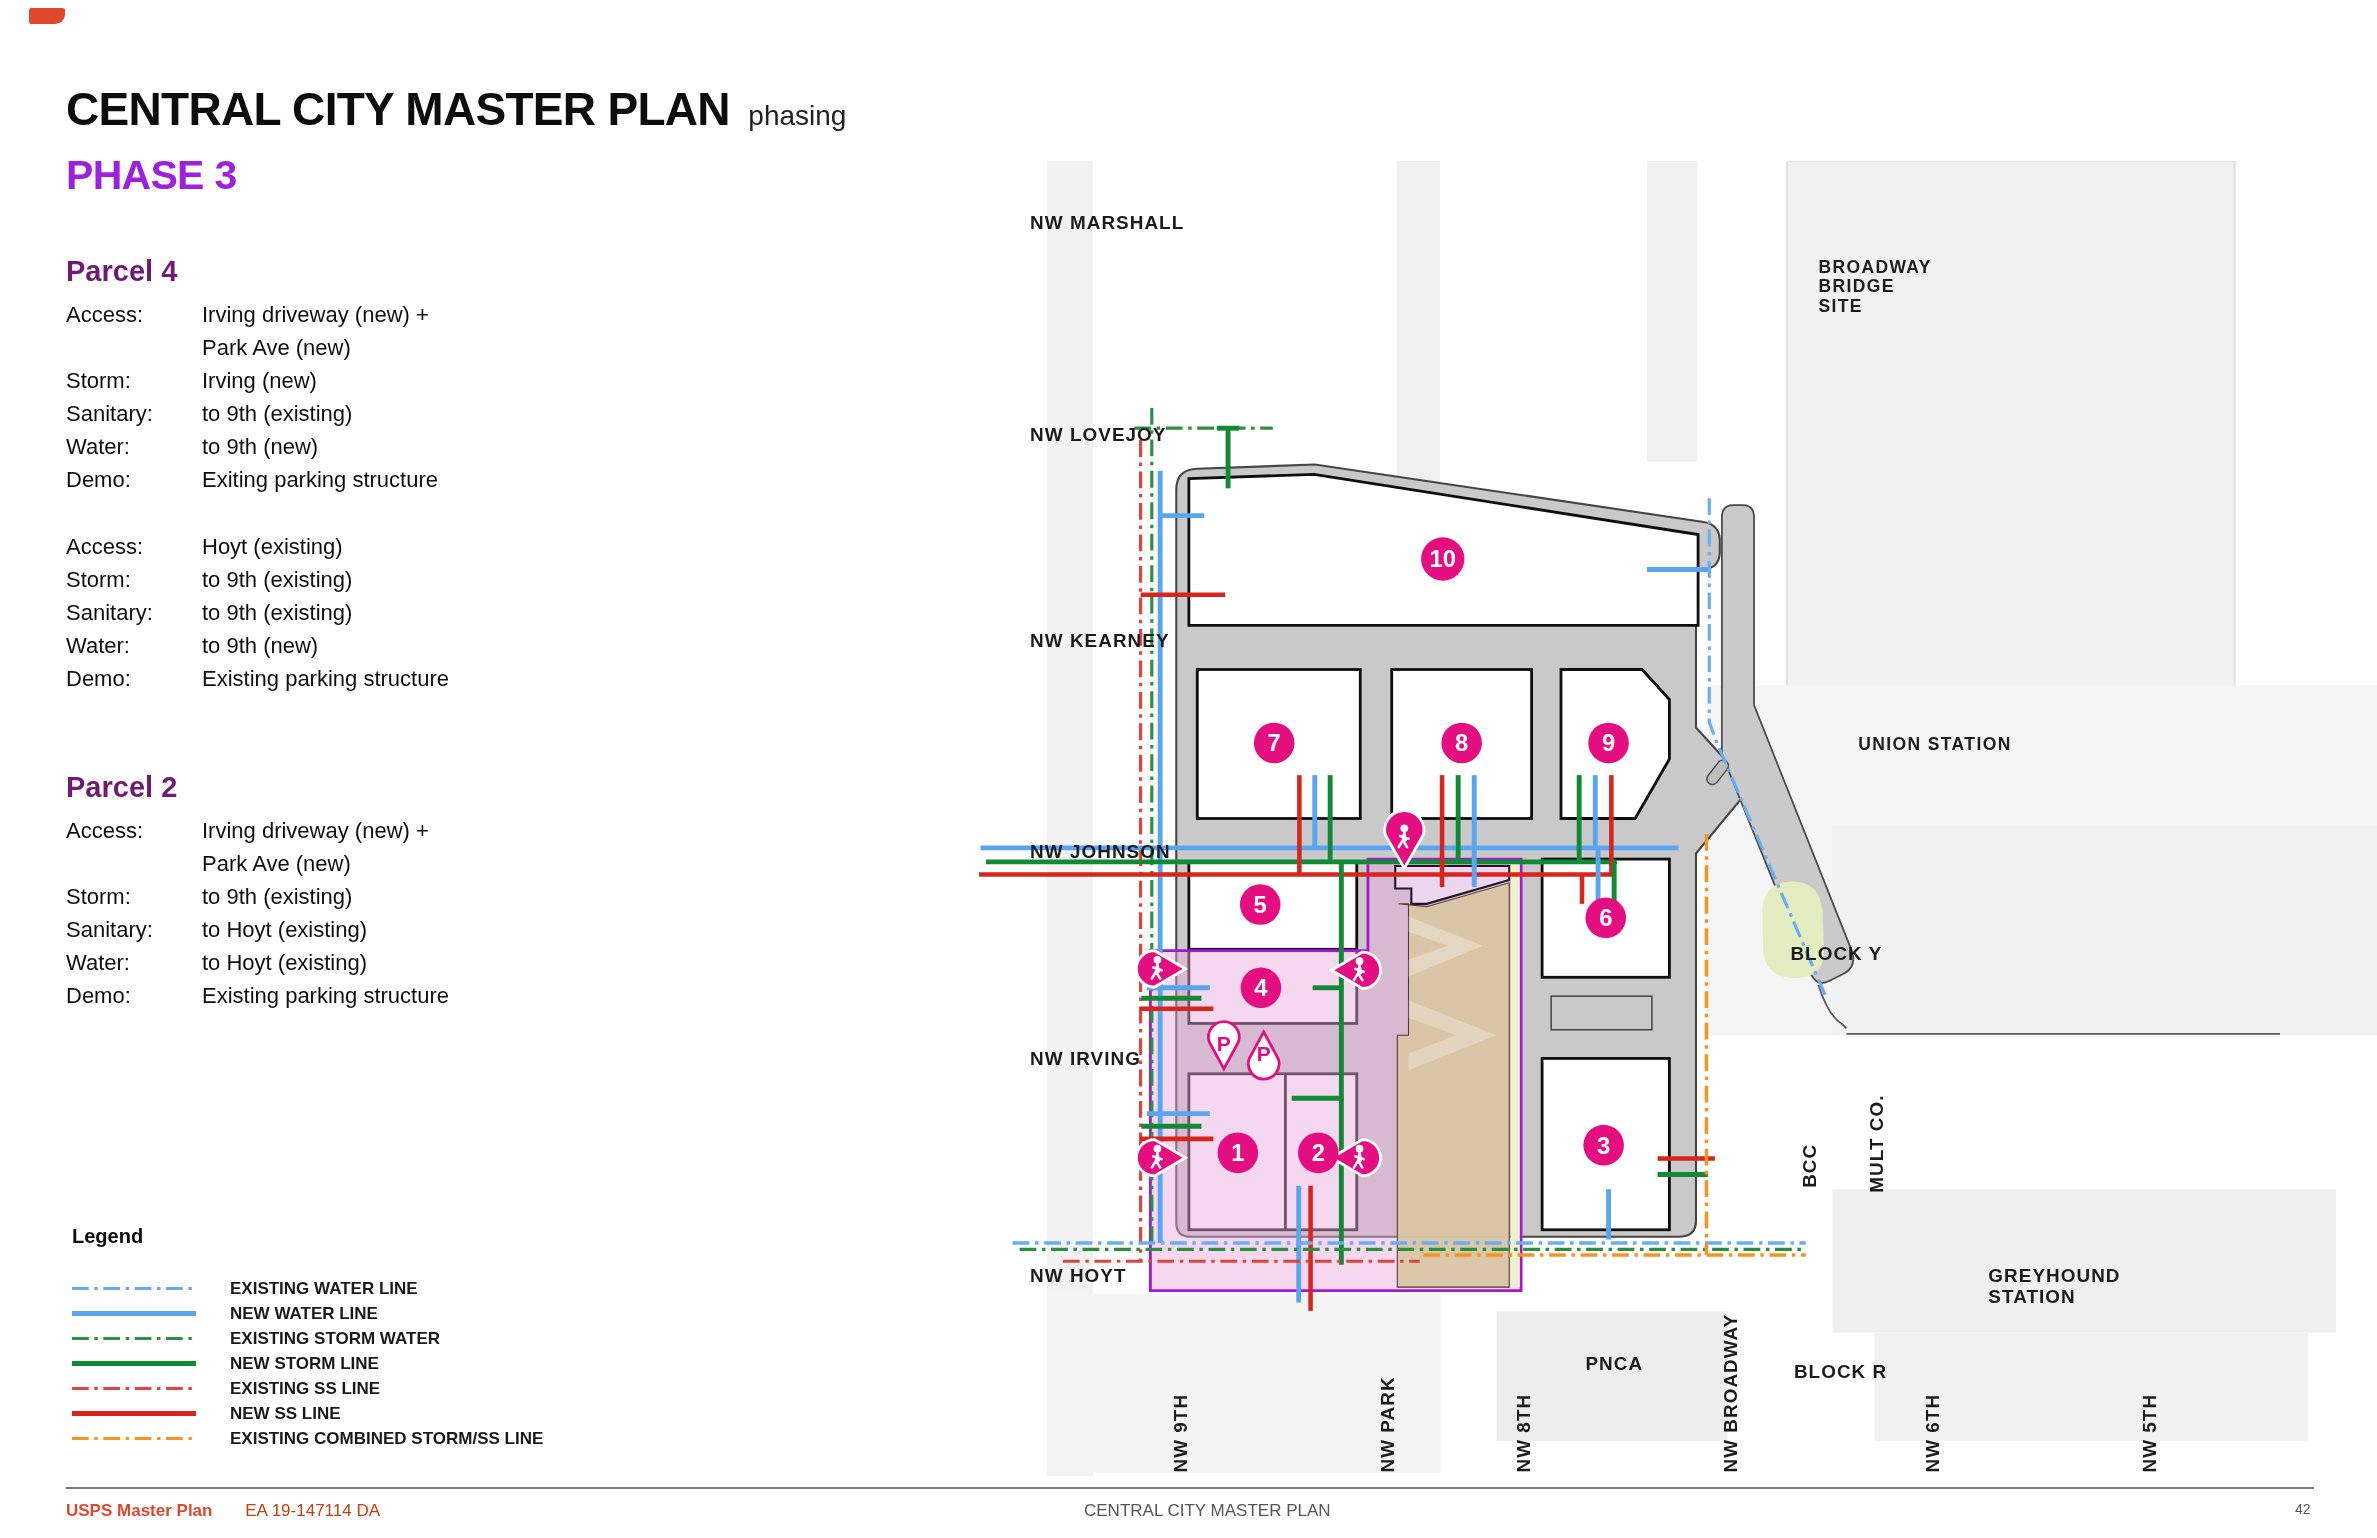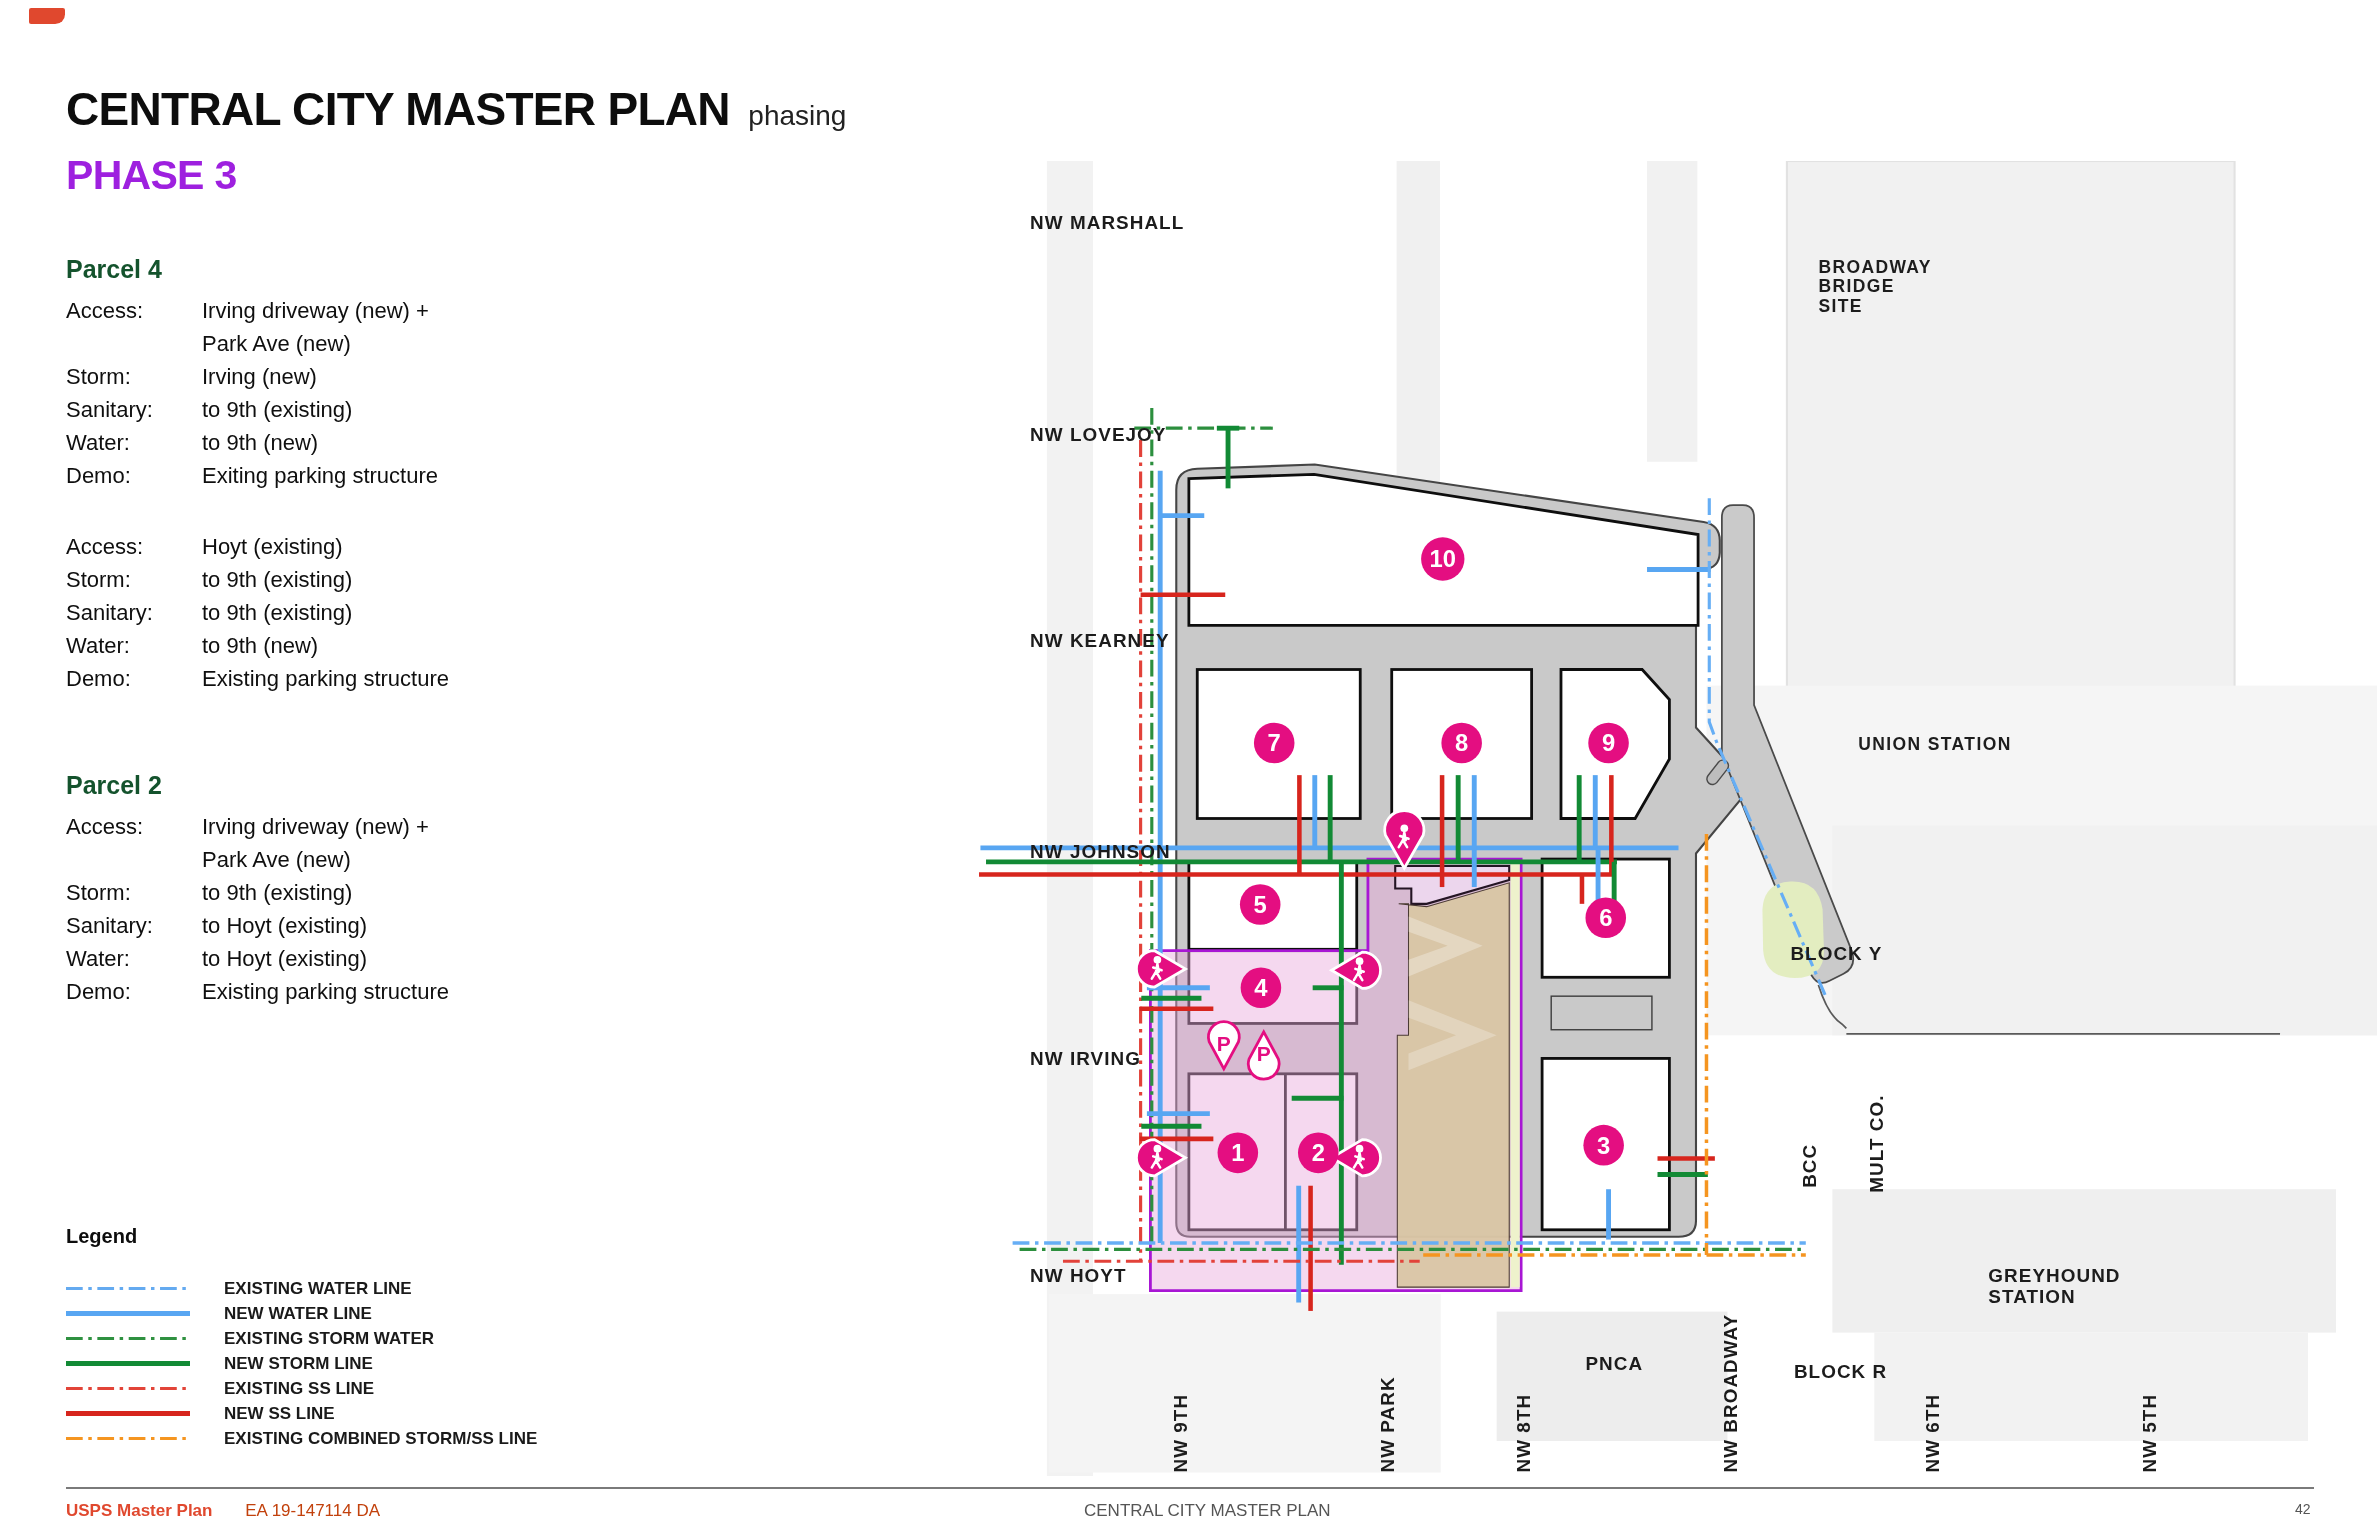--- a/index.html
+++ b/index.html
@@ -5,26 +5,26 @@
   html,body{margin:0;padding:0;background:#fff;}
   body{width:2377px;height:1538px;position:relative;font-family:"Liberation Sans",sans-serif;color:#111;overflow:hidden;}
   .abs{position:absolute;}
   
   .title-row{left:66px;top:62px;white-space:nowrap;margin-top:20px;}
   .main-title{font-size:46px;font-weight:900;letter-spacing:-0.7px;color:#0d0d0d;display:inline;}
   .subtitle{font-size:28px;font-weight:400;color:#222;display:inline;margin-left:15.4px;}
   .phase-title{left:66px;top:152px;font-size:41px;font-weight:900;color:#9e20df;letter-spacing:-0.7px;}
   
   .parcel{left:66px;width:448px;}
-  .parcel h3{margin:0 0 9.8px 0;font-size:25px;font-weight:900;color:#14532d;}
+  .parcel h3{margin:0 0 9.8px 0;font-size:29px;font-weight:900;color:#701a75;}
   .prow{display:flex;font-size:22px;line-height:33px;color:#0f0f0f;}
   .prow .pl{width:136px;flex:0 0 136px;}
   .prow .pv{flex:1;}
   
-  .legend{left:66px;top:1225px;width:489px;}
+  .legend{left:72px;top:1225px;width:489px;}
   .legend h4{margin:0 0 28px 0;font-size:20px;font-weight:900;color:#0d0d0d;}
   .lrow{display:flex;align-items:center;height:25px;}
   .lswatch{width:124px;flex:0 0 124px;}
   .llabel{margin-left:34px;font-size:17px;font-weight:700;color:#1a1a1a;letter-spacing:0px;}
   
   .footer-rule{left:66px;top:1487px;width:2248px;height:2.1px;background:#7a7a7a;}
   .footer{top:1501px;font-size:17px;color:#666;}
   .f-left{left:66px;}
   .f-brand{color:#e0482e;font-weight:700;display:inline;}
   .f-ea{display:inline;margin-left:28px;color:#c2410c;text-align:right;}

